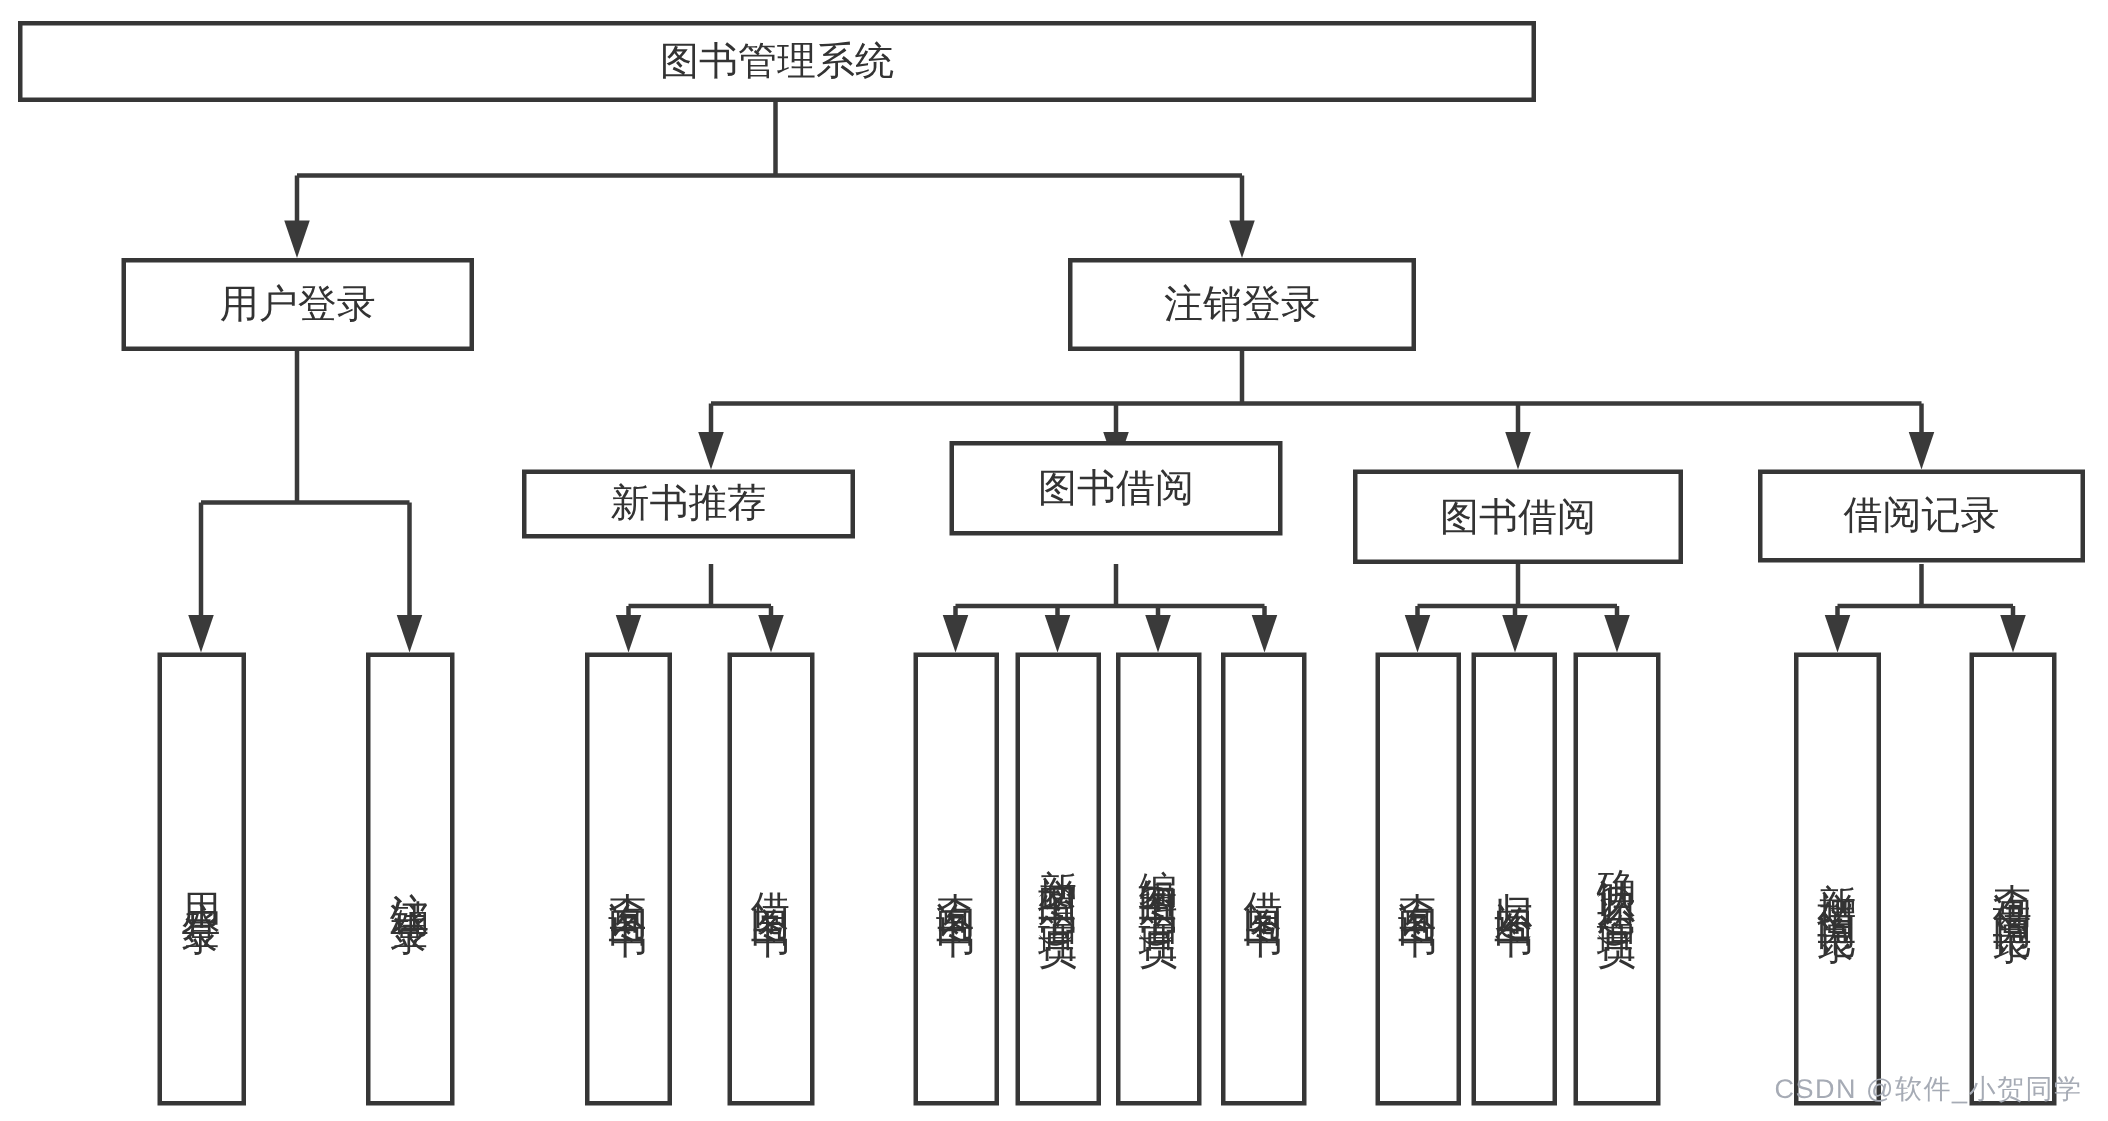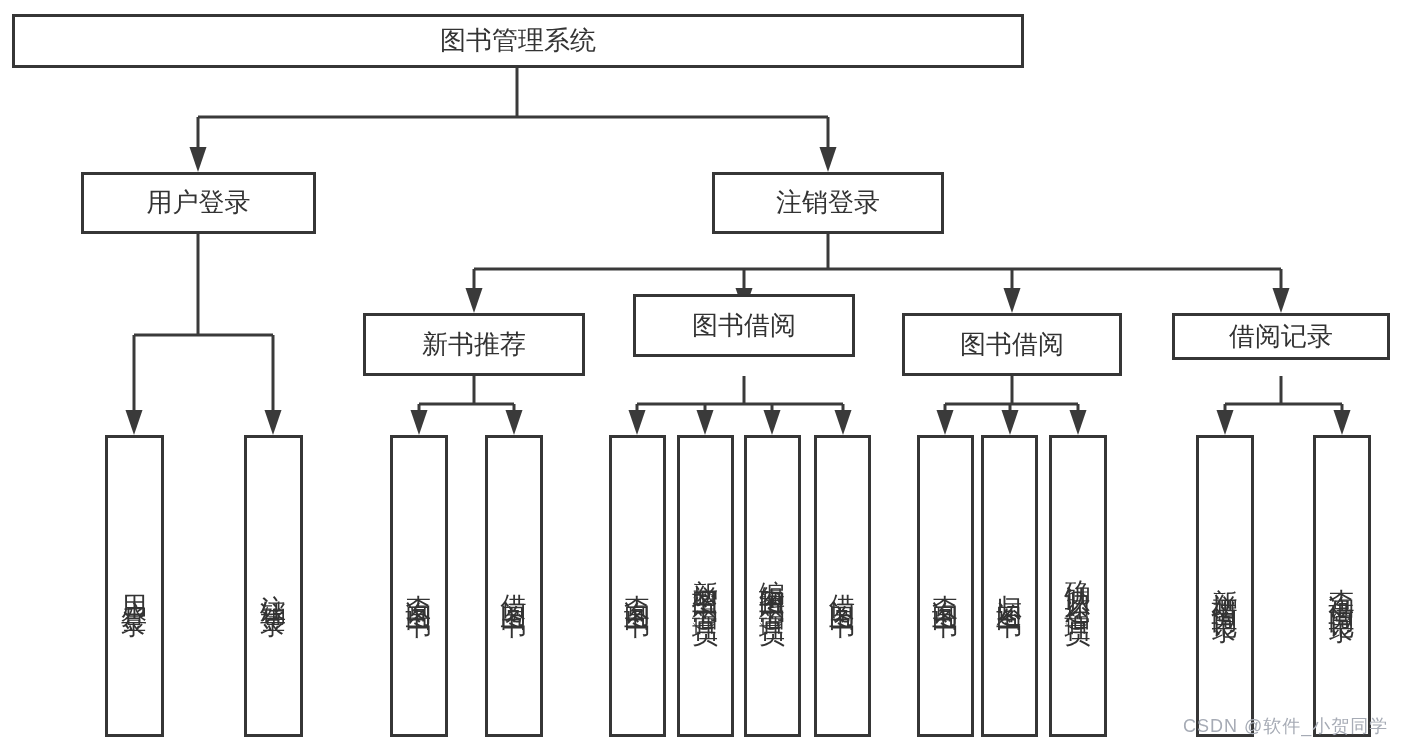--- a/index.html
+++ b/index.html
@@ -130,30 +130,30 @@
     <span class="label">图书管理系统</span>
   </div>
 
   <div class="node" style="left:81px;top:172px;width:235px;height:62px">
     <span class="label">用户登录</span>
   </div>
   <div class="node" style="left:712px;top:172px;width:232px;height:62px">
     <span class="label">注销登录</span>
   </div>
 
-  <div class="node" style="left:363px;top:313px;width:222px;height:63px">
+  <div class="node" style="left:348px;top:313px;width:222px;height:46px">
     <span class="label">新书推荐</span>
   </div>
   <div class="node" style="left:633px;top:294px;width:222px;height:63px">
     <span class="label">图书借阅</span>
   </div>
   <div class="node" style="left:902px;top:313px;width:220px;height:63px">
     <span class="label">图书借阅</span>
   </div>
-  <div class="node" style="left:1172px;top:313px;width:218px;height:47px">
+  <div class="node" style="left:1172px;top:313px;width:218px;height:62px">
     <span class="label">借阅记录</span>
   </div>
 
   <div class="node leaf" style="left:105px;top:435px;width:59px;height:302px">
     <span class="label">用户登录</span>
   </div>
   <div class="node leaf" style="left:244px;top:435px;width:59px;height:302px">
     <span class="label">注销登录</span>
   </div>
 

